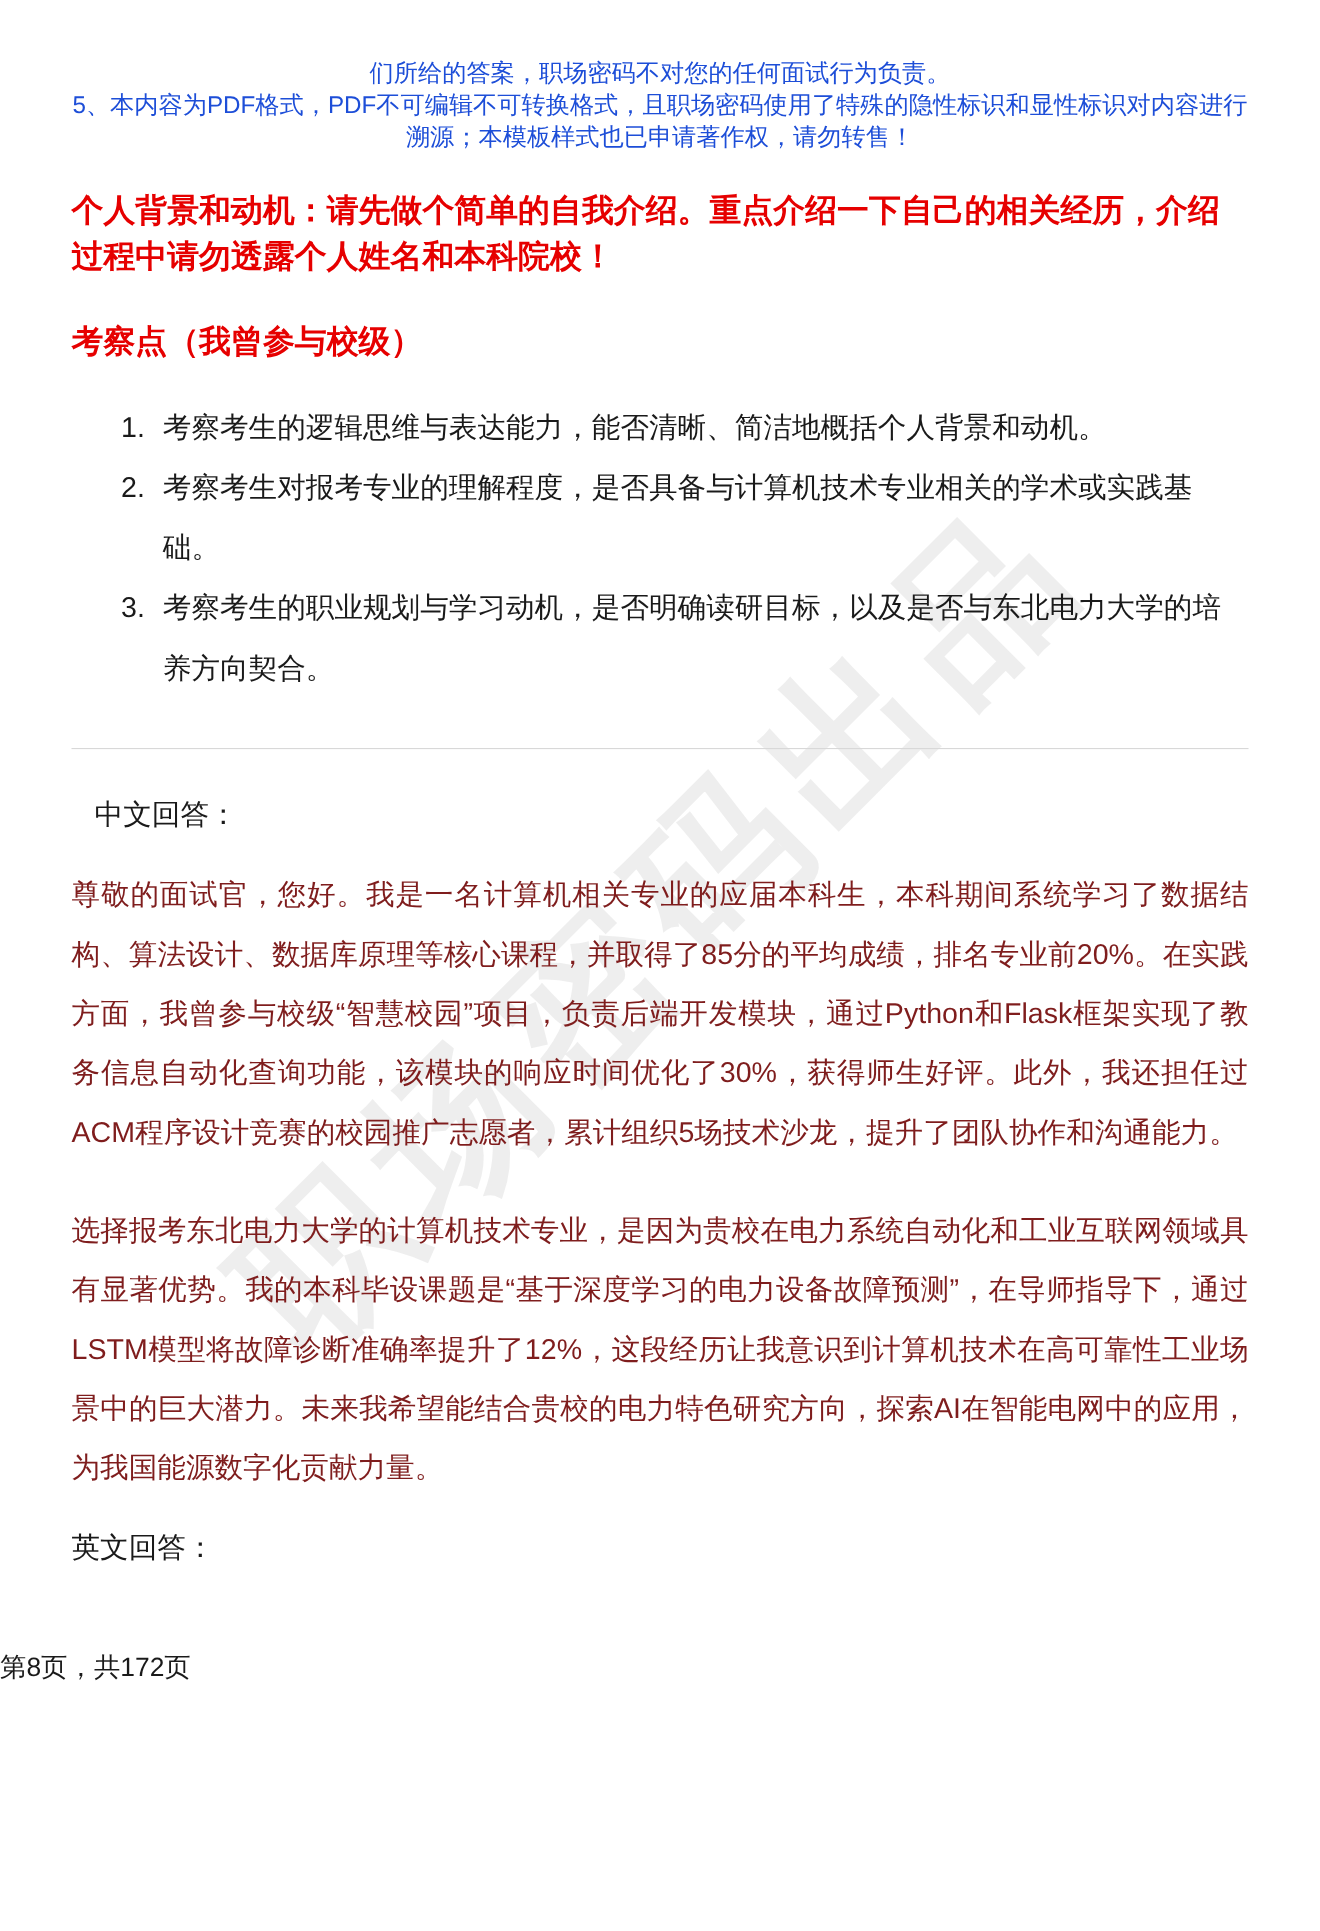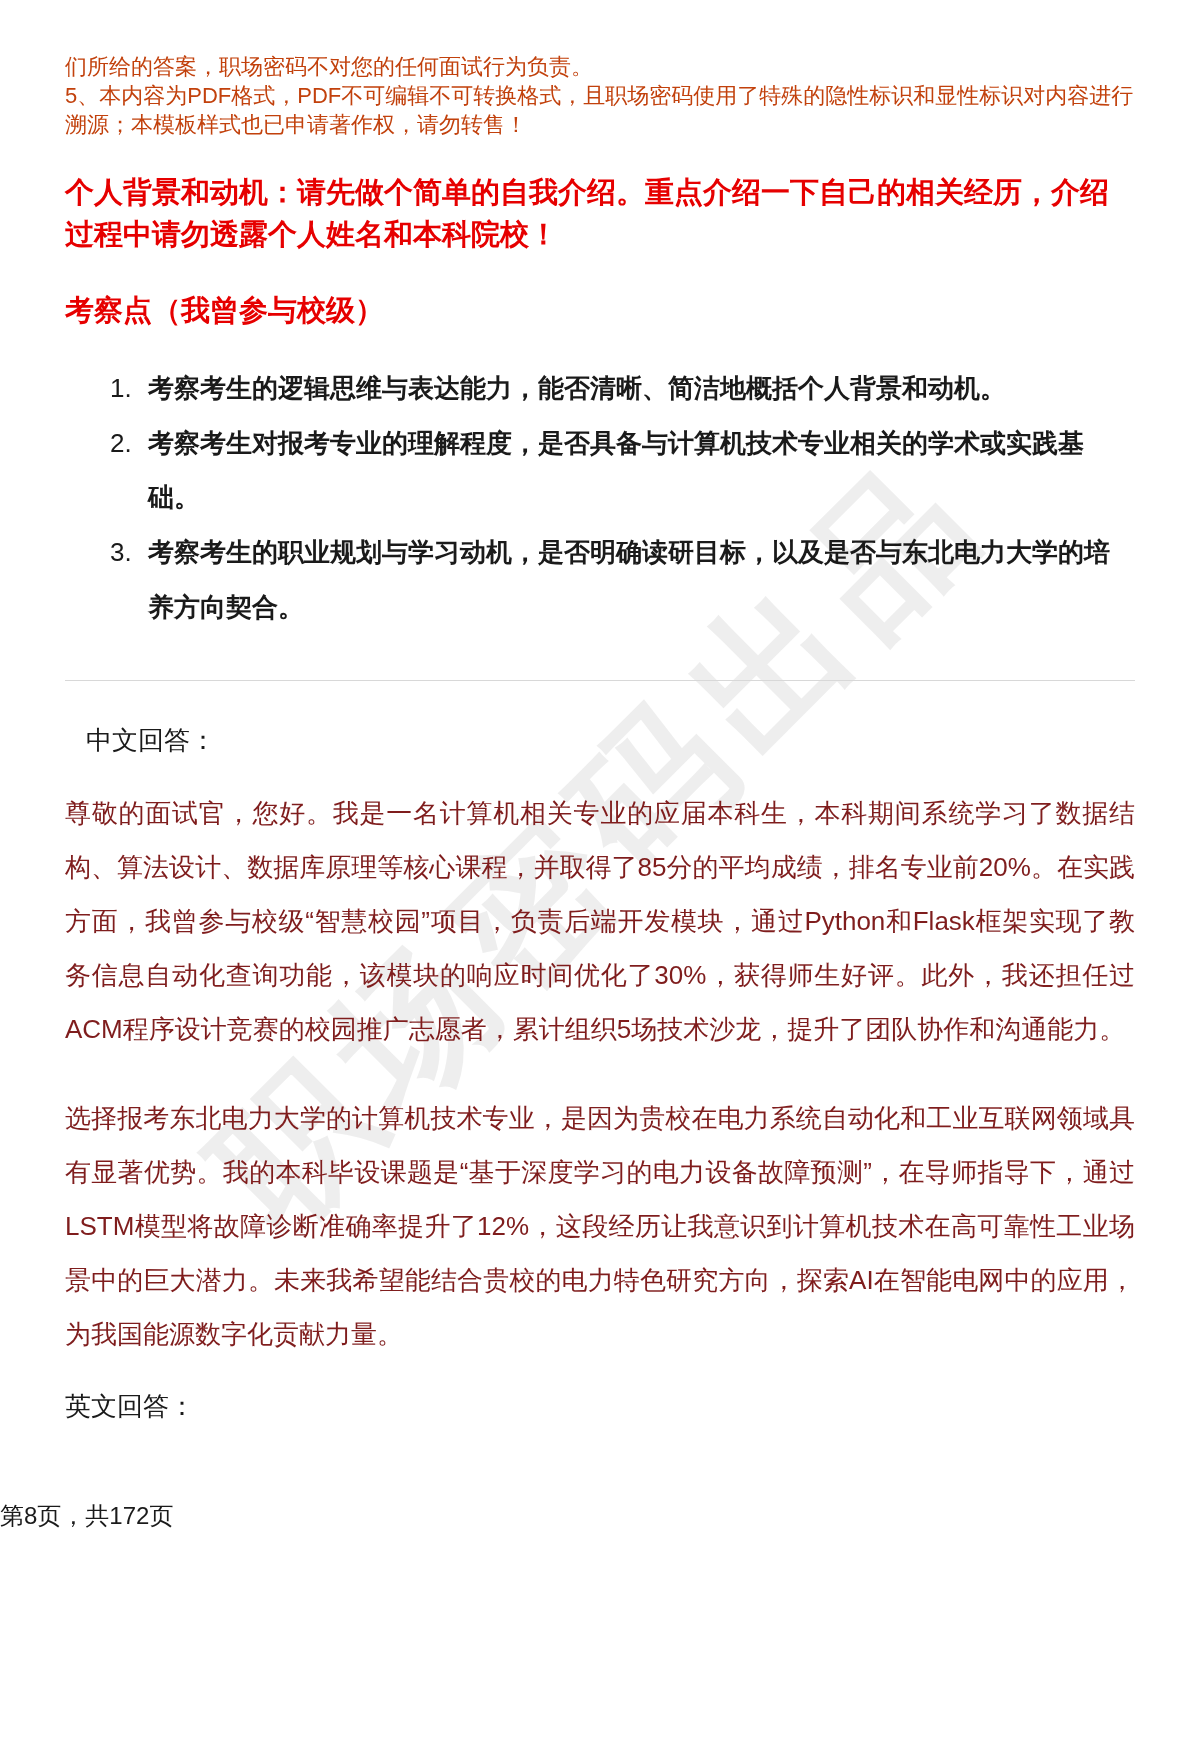--- a/index.html
+++ b/index.html
@@ -34,21 +34,22 @@
     letter-spacing: 18px;
     color: rgba(150, 150, 150, 0.16);
     white-space: nowrap;
     pointer-events: none;
     user-select: none;
   }
   
   .disclaimer {
     font-size: 22px;
     line-height: 1.32;
-    color: #c2410c;
+    color: #1d4ed8;
+    text-align: center;
   }
   .disclaimer p { margin: 0; }
   
   .question-heading {
     margin-top: 32px;
     font-size: 29px;
     font-weight: bold;
     line-height: 1.45;
     color: #e60000;
   }
@@ -68,21 +69,20 @@
     font-size: 26px;
     line-height: 2.1;
     color: #1a1a1a;
   }
   .analysis-item .num {
     flex: 0 0 38px;
     text-align: left;
   }
   .analysis-item .txt {
     flex: 1;
-    font-weight: bold;
   }
   .divider {
     border: none;
     border-top: 1px solid #d8d8d8;
     margin: 46px 0 0 0;
   }
   .answer-label {
     margin-top: 42px;
     font-size: 26px;
     color: #1a1a1a;

